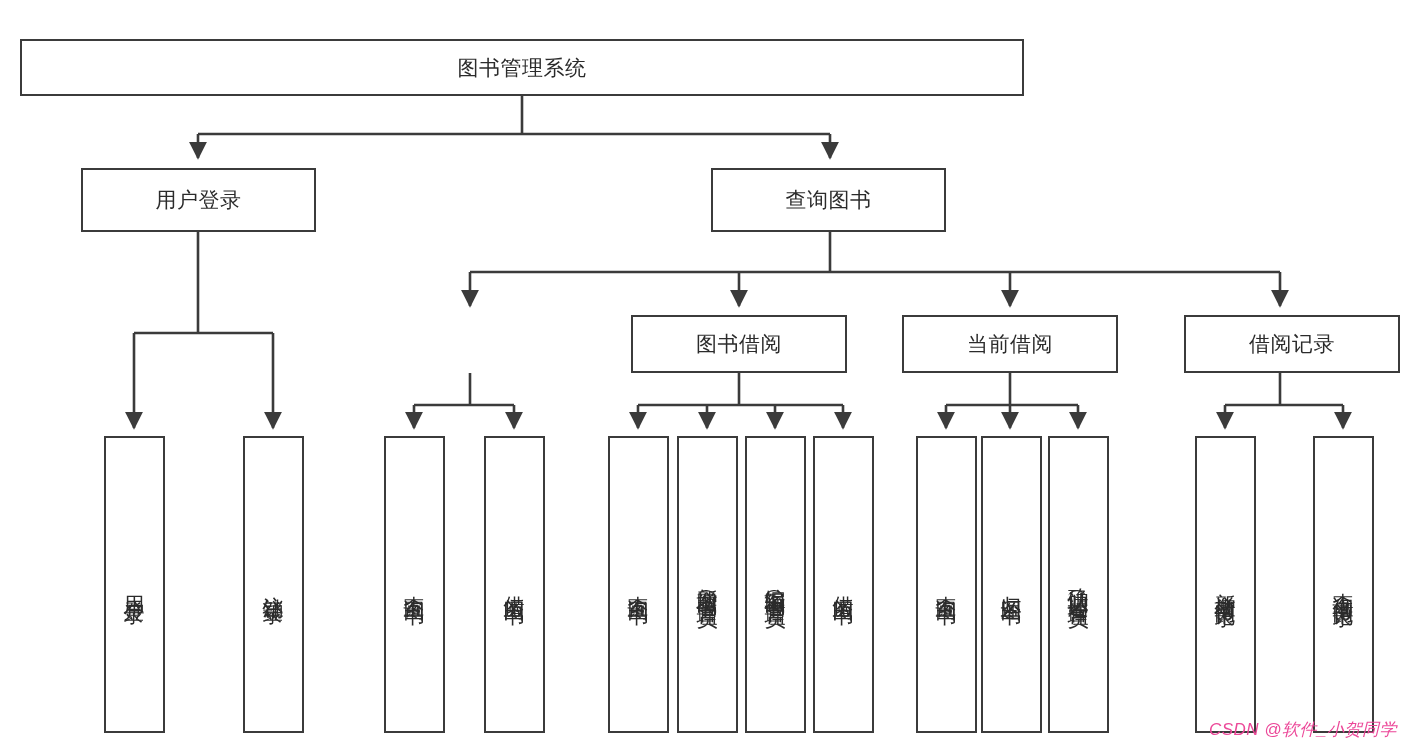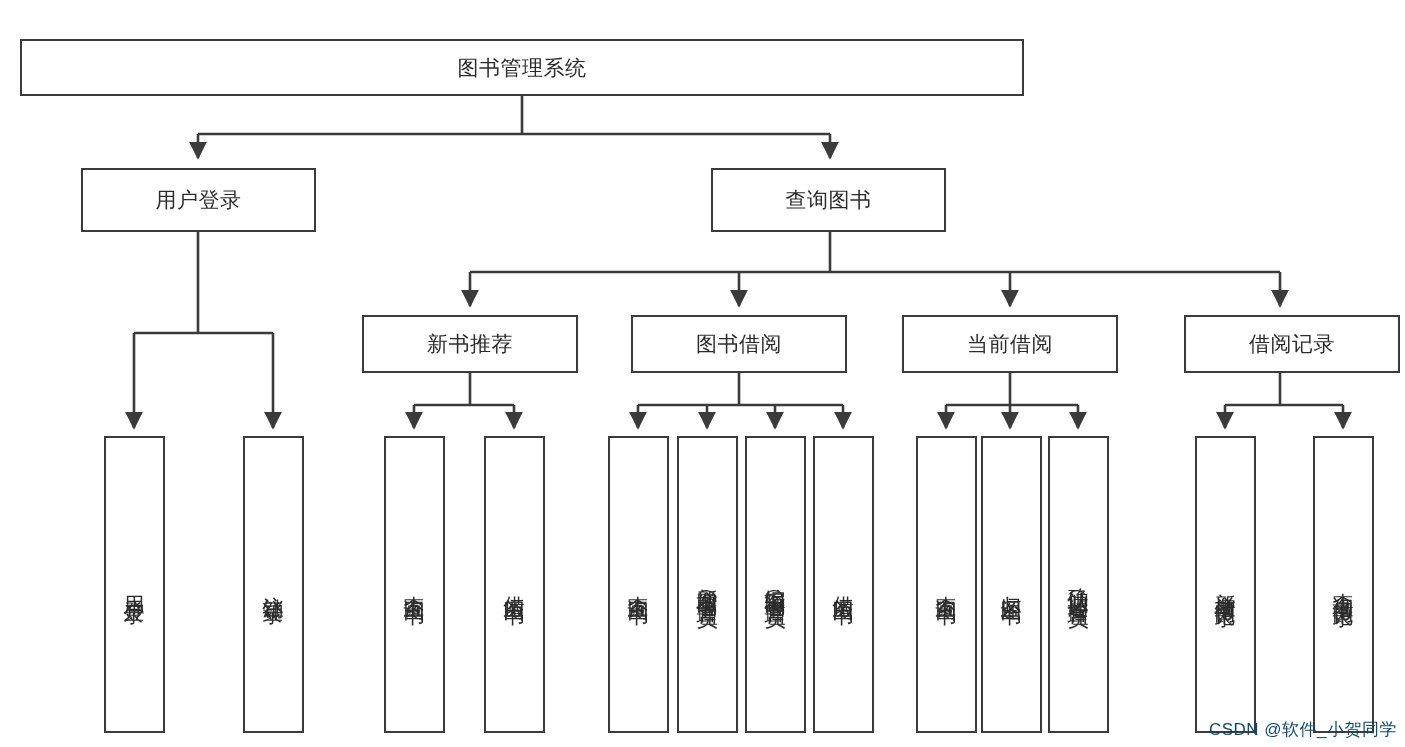--- a/index.html
+++ b/index.html
@@ -51,24 +51,25 @@
     line-height: 1.0;
     letter-spacing: 3px;
     text-align: center;
     white-space: nowrap;
   }
   #watermark {
     position: absolute;
     right: 8px;
     bottom: 6px;
     font-size: 17px;
-    color: #0c4a6e;
+    color: #ec4899;
     letter-spacing: 0.5px;
     pointer-events: none;
     white-space: nowrap;
+    font-style: italic;
   }
 </style>
 </head>
 <body>
 
 <div id="diagram-root">
 
   <svg id="diagram-svg" viewBox="0 0 1405 747" xmlns="http://www.w3.org/2000/svg">
     <defs>
       <marker id="arrow" viewBox="0 0 10 10" refX="9" refY="5" markerWidth="7" markerHeight="7" orient="auto-start-reverse">
@@ -124,23 +125,20 @@
   </div>
 
   <div class="node-box node-horizontal" style="left:81px; top:168px; width:235px; height:64px;">
     <span class="node-label">用户登录</span>
   </div>
 
   <div class="node-box node-horizontal" style="left:711px; top:168px; width:235px; height:64px;">
     <span class="node-label">查询图书</span>
   </div>
 
-  <div class="node-box node-horizontal" style="left:362px; top:315px; width:216px; height:58px;">
-    <span class="node-label">新书推荐</span>
-  </div>
 
   <div class="node-box node-horizontal" style="left:902px; top:315px; width:216px; height:58px;">
     <span class="node-label">当前借阅</span>
   </div>
 
   <div class="node-box node-horizontal" style="left:631px; top:315px; width:216px; height:58px;">
     <span class="node-label">图书借阅</span>
   </div>
 
   <div class="node-box node-horizontal" style="left:1172px; top:315px; width:216px; height:58px;margin-left:12px;">

